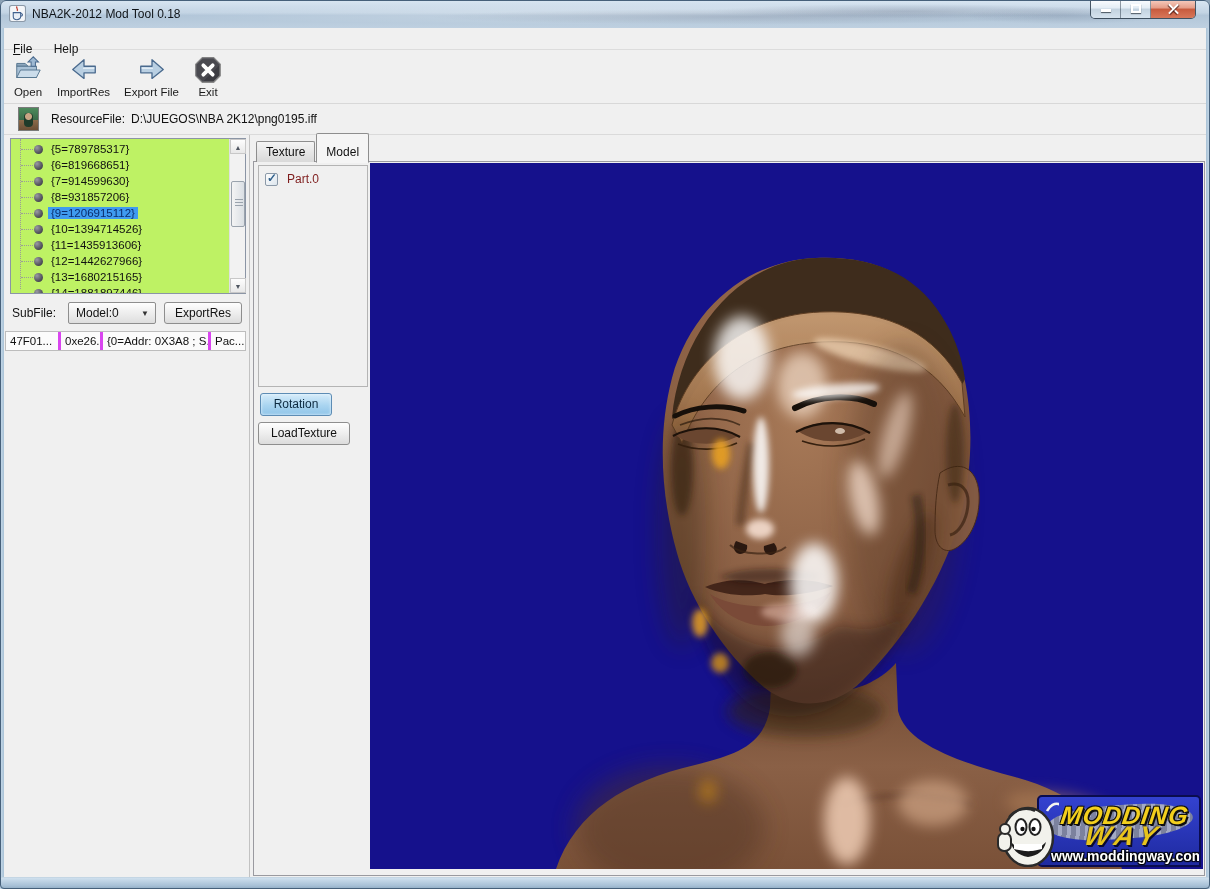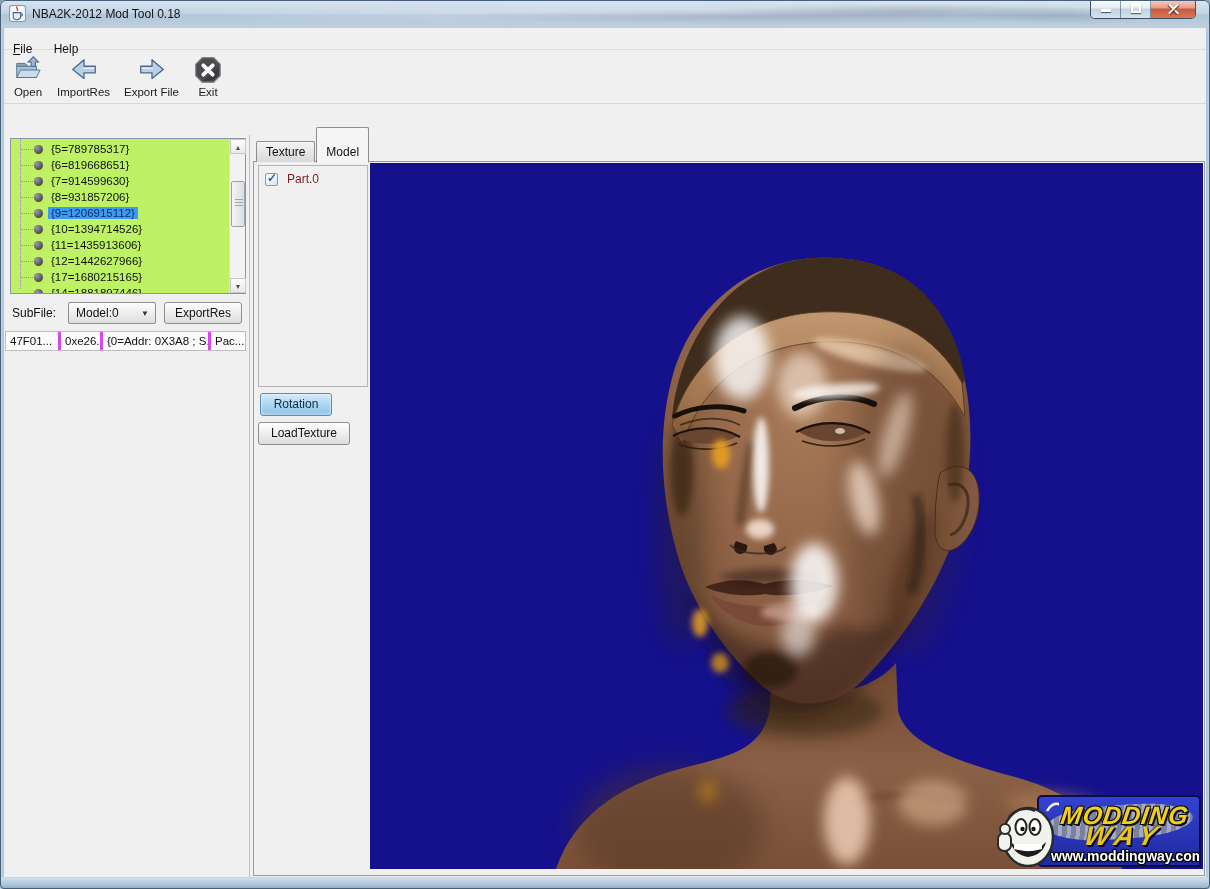--- a/index.html
+++ b/index.html
@@ -91,21 +91,21 @@
     font-size:12px; color:#111; padding:4px 4px 3px 5px; white-space:nowrap; overflow:hidden; }
   .td { background:#fbfbfb; border-right:3px solid #d946ef; font-size:11.5px; color:#111; padding:3px 2px 3px 4px; white-space:nowrap; overflow:hidden; }
   .th:last-child,.td:last-child { border-right:none; }
 
   
   .right-panel { position:absolute; left:248px; top:0; right:0; bottom:0; background:#f0f0f0; }
   .rp-border { position:absolute; left:1px; top:26px; right:1px; bottom:1px; border:1px solid #9a9aa0; background:#f0f0f0; }
   .tabs { position:absolute; left:4px; top:4px; height:23px; z-index:3; display:flex; align-items:flex-end; }
   .tab { font-size:12px; color:#111; border:1px solid #8e8e8e; border-bottom:none; border-radius:2px 2px 0 0;
     padding:3px 9px 3px 9px; background:linear-gradient(180deg,#f4f4f4,#d9d9d9); margin-right:1px; cursor:default; }
-  .tab.active { background:#f5f5f5; padding-top:17px; margin-bottom:-1px; border-bottom:1px solid #f5f5f5; }
+  .tab.active { background:#f5f5f5; padding-top:11px; margin-bottom:-1px; border-bottom:1px solid #f5f5f5; }
 
   .part-panel { position:absolute; left:6px; top:30px; width:110px; height:222px; border:1px solid #b4b4b4; background:#f0f0f0; z-index:2; }
   .check-row { display:flex; align-items:center; padding:6px 0 0 6px; }
   .checkbox { width:13px; height:13px; border:1px solid #8b99a8; border-radius:2px; background:linear-gradient(135deg,#fdfdfd,#dde6ee); position:relative; }
   .checkbox.checked::after { content:"✓"; position:absolute; left:1px; top:-3px; font-size:12px; font-weight:bold; color:#31618c; }
   .check-label { font-size:12px; color:#7f1d1d; margin-left:9px; }
 
   .rotation-btn { position:absolute; left:8px; top:258px; width:72px; height:23px; z-index:2; line-height:21px;
     border:1px solid #5d8cb4; border-radius:3px; background:linear-gradient(180deg,#d6ecfa,#a9d4f0 55%,#8fc4e8);
     box-shadow:inset 0 0 3px #eaf6ff; font-size:12px; color:#0d2a40; text-align:center; cursor:default; }
@@ -192,20 +192,26 @@
       <div class="tool-btn">
         <svg viewBox="0 0 32 32">
           <polygon points="10,3 22,3 29,10 29,22 22,29 10,29 3,22 3,10" fill="#3c3c42" stroke="#8a8a8a" stroke-width="1.5"></polygon>
           <polygon points="10,3 22,3 29,10 10,29 3,22 3,10" fill="#55555c" opacity="0.55"></polygon>
           <path d="M11,11 L21,21 M21,11 L11,21" stroke="#fff" stroke-width="4" stroke-linecap="round"></path>
         </svg>
         <span class="tool-label">Exit</span>
       </div>
     </div>
 
+    <div class="resourcebar">
+      <div class="res-icon"></div>
+      <div class="res-text">
+        <span>ResourceFile:</span><span class="path">D:\JUEGOS\NBA 2K12\png0195.iff</span>
+      </div>
+    </div>
 
     <div class="main">
 
       <div class="left-panel">
         <div class="tree">
           <div class="tree-rows">
             <div class="tree-row">
                 <span class="tdots"></span>
                 <span class="tnode"></span>
                 <span class="tlabel">{5=789785317}</span>
@@ -241,21 +247,21 @@
                 <span class="tlabel">{11=1435913606}</span>
               </div>
             <div class="tree-row">
                 <span class="tdots"></span>
                 <span class="tnode"></span>
                 <span class="tlabel">{12=1442627966}</span>
               </div>
             <div class="tree-row">
                 <span class="tdots"></span>
                 <span class="tnode"></span>
-                <span class="tlabel">{17=1680215165}</span>
+                <span class="tlabel">{13=1680215165}</span>
               </div>
             <div class="tree-row">
                 <span class="tdots"></span>
                 <span class="tnode"></span>
                 <span class="tlabel">{14=1881897446}</span>
               </div>
           </div>
           <div class="tree-scroll">
             <div class="scroll-btn up">▲</div>
             <div class="scroll-thumb"></div>

